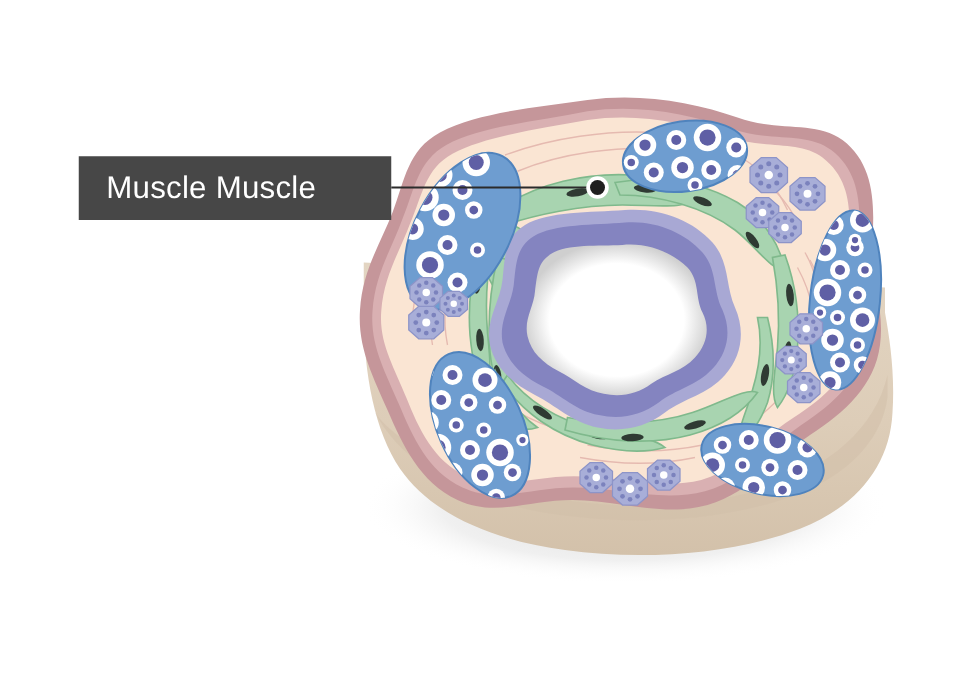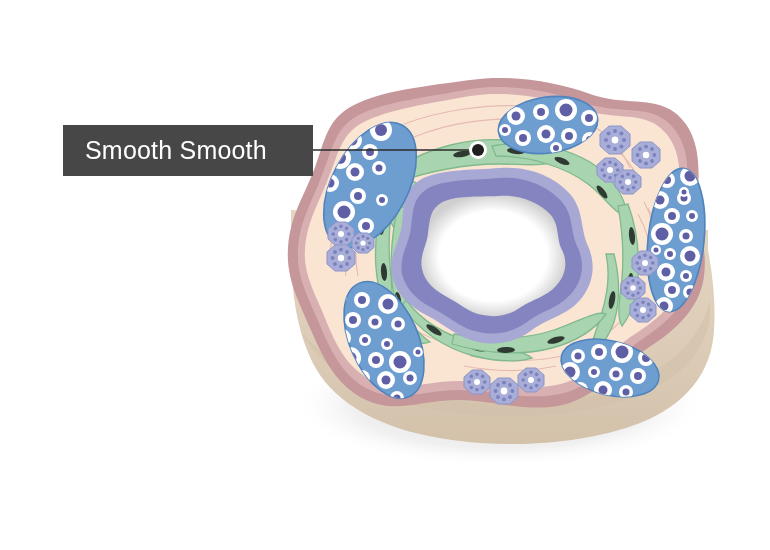--- a/index.html
+++ b/index.html
@@ -653,16 +653,16 @@
     </g>
 
     <g>
       <line x1="313" y1="150" x2="478" y2="150" stroke="#2b2b2b" stroke-width="1.6"></line>
       <circle cx="478" cy="150" r="9" fill="#ffffff"></circle>
       <circle cx="478" cy="150" r="6" fill="#1f1f1f"></circle>
     </g>
   </svg>
 
   <div id="callout-label">
-    <span class="label-text">Smooth Smooth</span>
+    <span class="label-text">Muscle Muscle</span>
   </div>
 
 </div>
 
 </body></html>

